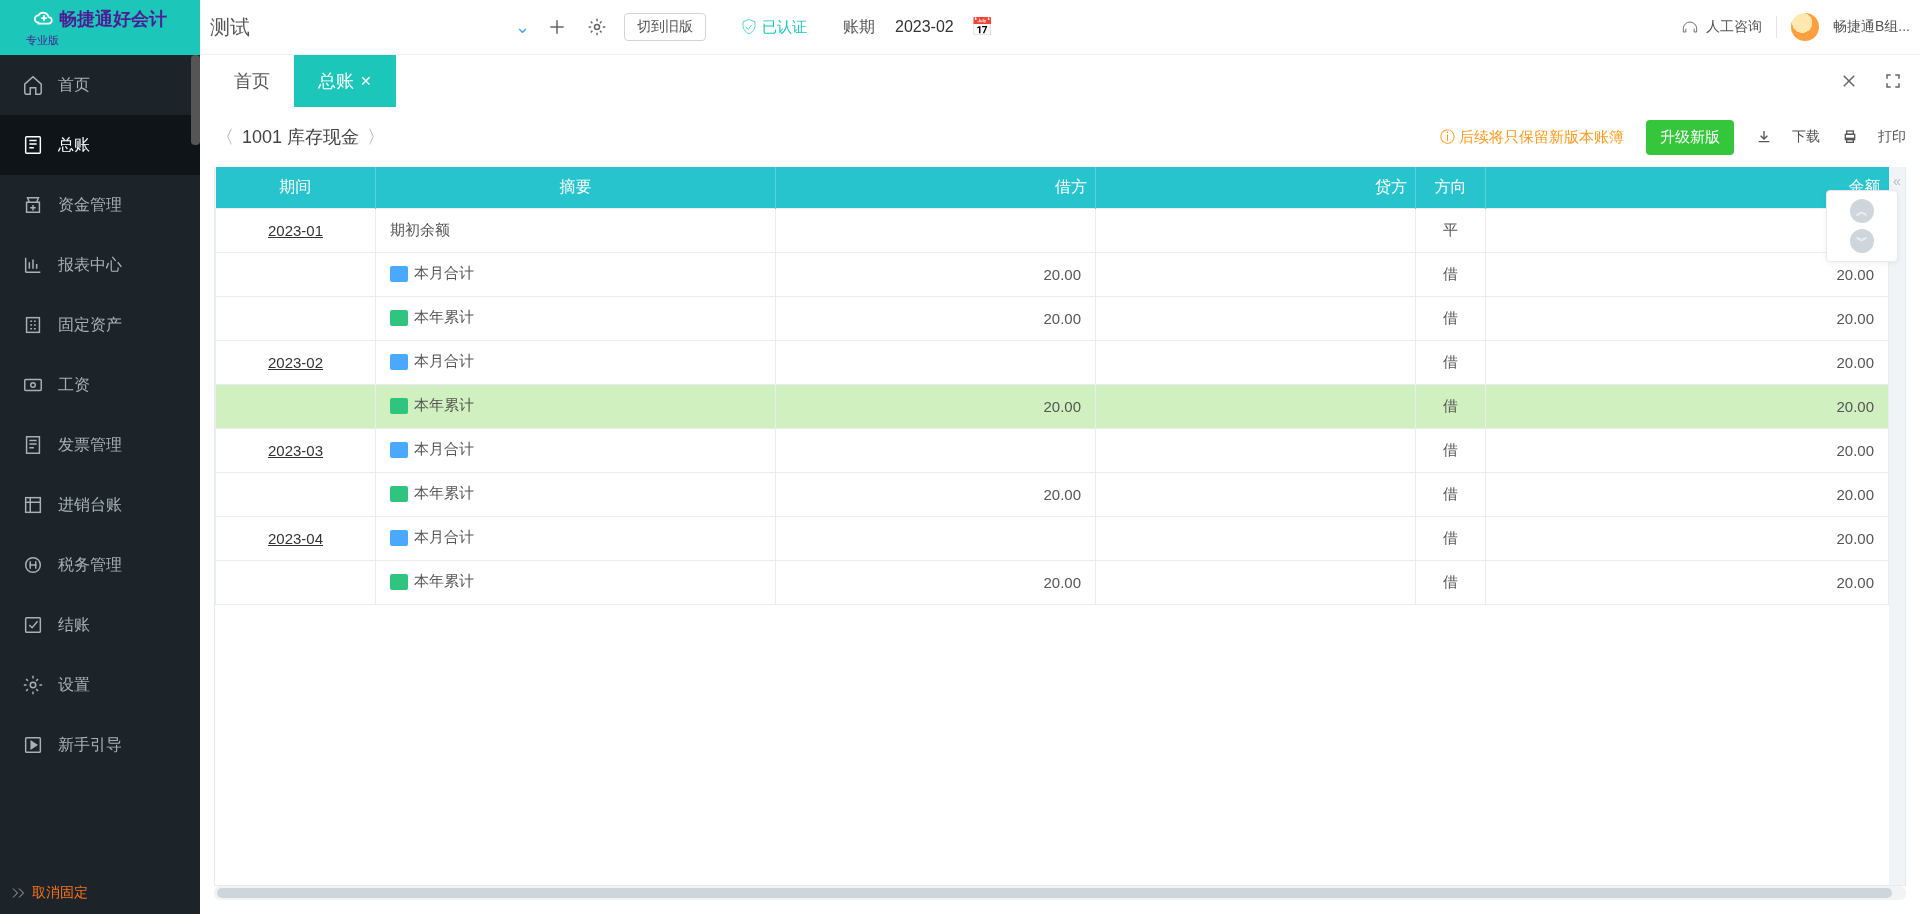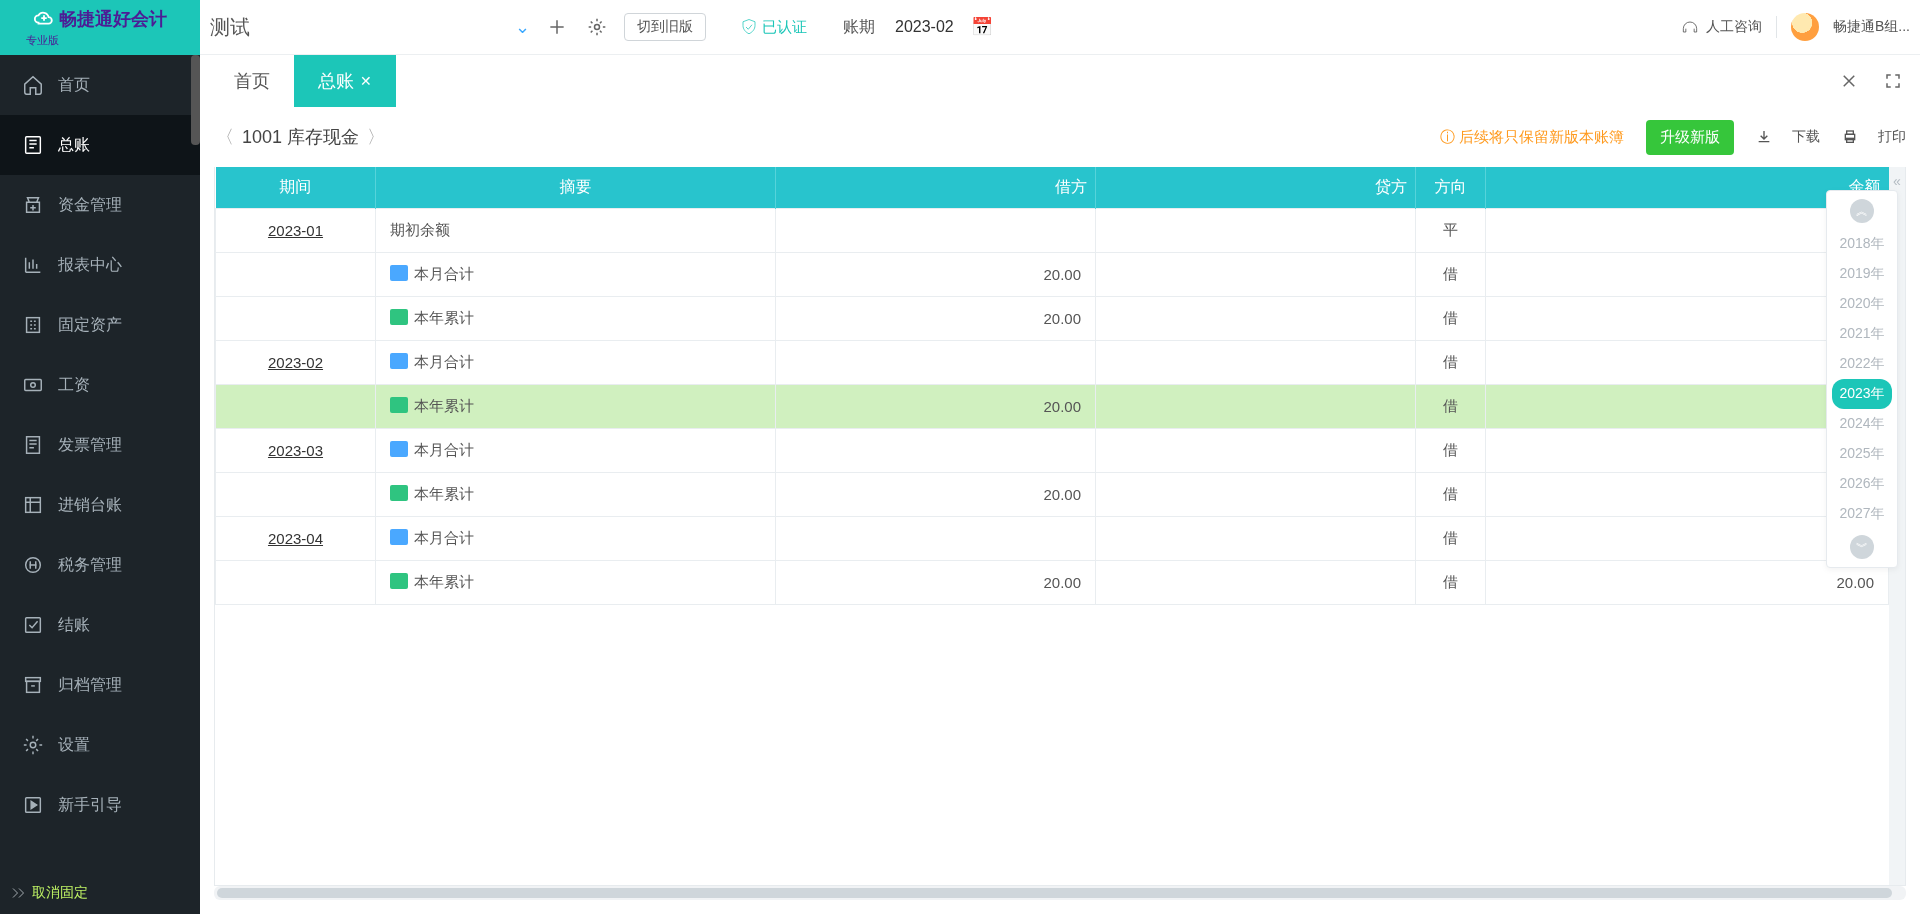--- a/index.html
+++ b/index.html
@@ -9,21 +9,21 @@
 .brand-title{font-size:18px;font-weight:bold;display:flex;align-items:center;gap:4px}
 .brand-sub{font-size:11px;margin-top:2px;align-self:flex-start;margin-left:26px}
 .sidebar{width:200px;background:#1d2429;color:#a6b1b9;padding-top:55px;flex-shrink:0;position:relative;height:100%}
 .sidebar-inner{height:calc(100% - 38px);overflow:hidden}
 .side-item{display:flex;align-items:center;gap:14px;height:60px;padding:0 22px;cursor:pointer;font-size:16px}
 .side-item.active{background:#0e1418;color:#fff}
 .side-icon{width:22px;height:22px;display:inline-flex;align-items:center;justify-content:center}
 .side-icon svg{width:22px;height:22px;stroke:#a6b1b9;fill:none;stroke-width:1.6}
 .side-item.active .side-icon svg{stroke:#fff}
 .side-scroll{position:absolute;right:0;top:55px;width:9px;height:90px;background:#555;border-radius:4px}
-.side-footer{position:absolute;bottom:0;left:0;right:0;padding:8px 10px 12px;display:flex;align-items:center;color:#bef264;font-size:14px;cursor:pointer}
+.side-footer{position:absolute;bottom:0;left:0;right:0;padding:8px 10px 12px;display:flex;align-items:center;color:#f97316;font-size:14px;cursor:pointer}
 .side-footer svg{width:18px;height:18px;stroke:#cfd6db;fill:none;margin-right:4px}
 .main{flex:1;display:flex;flex-direction:column;background:#fff;min-width:0}
 .topbar{height:55px;background:#fff;border-bottom:1px solid #eceff1;display:flex;align-items:center;padding:0 10px;gap:14px}
 .company-select{min-width:320px;display:flex;align-items:center;justify-content:space-between;color:#6b6b6b;font-size:20px;cursor:pointer}
 .company-name{color:#555}
 .chev-down{color:#3aa8ff;font-size:18px}
 .icon-btn{width:26px;height:26px;display:flex;align-items:center;justify-content:center;cursor:pointer;color:#666}
 .icon-btn svg{width:20px;height:20px;stroke:#666;fill:none;stroke-width:1.8}
 .old-btn{border:1px solid #d0d5d9;padding:4px 12px;border-radius:4px;background:#fff;color:#555;cursor:pointer;font-size:14px}
 .verified{color:#1cc6b8;display:flex;align-items:center;gap:4px;font-size:15px;margin-left:20px}
@@ -59,21 +59,21 @@
 th{background:#28c4cd;color:#fff;font-weight:normal;font-size:16px;padding:10px 8px;border-right:1px solid #56d3da;text-align:center}
 th:last-child{border-right:none}
 td{border:1px solid #e9edf0;padding:10px 14px;font-size:15px;color:#555;background:#fff;height:44px}
 .col-period{width:160px;text-align:center}
 .col-summary{width:400px}
 .col-debit,.col-credit{width:320px;text-align:right}
 .col-dir{width:70px;text-align:center}
 .col-balance{text-align:right}
 .period-cell{text-align:center}
 .period-link{color:#333;text-decoration:underline;cursor:pointer}
-.summary-pill{display:inline-flex;align-items:flex-start;gap:6px}
+.summary-pill{display:inline-flex;align-items:center;gap:6px}
 .pill-icon{width:18px;height:16px;border-radius:2px;display:inline-block}
 .pill-blue{background:#4aa8ff}
 .pill-green{background:#2fc480}
 .row-hi td{background:#d0f0bf}
 .collapse-handle{width:16px;background:#f1f4f6;display:flex;align-items:flex-start;justify-content:center;cursor:pointer;color:#b4bcc3;font-size:14px;padding-top:6px}
 .year-panel{position:absolute;right:22px;top:190px;width:72px;background:#fff;border:1px solid #e6eaee;border-radius:4px;padding:8px 4px;display:flex;flex-direction:column;align-items:center;gap:6px;box-shadow:0 2px 6px rgba(0,0,0,.05)}
 .year-nav{width:24px;height:24px;border-radius:50%;background:#cfd6db;color:#fff;display:flex;align-items:center;justify-content:center;font-size:12px;cursor:pointer}
 .year-item{width:60px;text-align:center;color:#b0b7be;font-size:14px;padding:6px 0;border-radius:12px;cursor:pointer}
 .year-item.active{background:#1cc6b8;color:#fff}
 .hscroll{height:14px;background:#f1f3f5;border-radius:6px;margin-top:auto;position:relative}
@@ -180,30 +180,20 @@
             <svg viewBox="0 0 24 24">
               <rect x="4" y="4" width="16" height="16" rx="1"></rect>
               <path d="M8 12l3 3 6-7"></path>
             </svg>
           </span>
           <span>结账</span>
         </div>
         <div class="side-item">
           <span class="side-icon">
             <svg viewBox="0 0 24 24">
-              <rect x="4" y="4" width="16" height="4"></rect>
-              <rect x="5" y="8" width="14" height="12"></rect>
-              <path d="M10 13h4"></path>
-            </svg>
-          </span>
-          <span>归档管理</span>
-        </div>
-        <div class="side-item">
-          <span class="side-icon">
-            <svg viewBox="0 0 24 24">
               <circle cx="12" cy="12" r="3"></circle>
               <path d="M12 2v3m0 14v3m10-10h-3M5 12H2m15.5-6.5l-2 2m-9 9l-2 2m13 0l-2-2m-9-9l-2-2"></path>
             </svg>
           </span>
           <span>设置</span>
         </div>
         <div class="side-item">
           <span class="side-icon">
             <svg viewBox="0 0 24 24">
               <rect x="4" y="4" width="16" height="16" rx="1"></rect>
@@ -408,27 +398,15 @@
       </div>
 
       <div class="hscroll">
         <div class="hscroll-thumb"></div>
       </div>
     </div>
   </div>
 
   <div class="year-panel">
     <div class="year-nav">︽</div>
-    <div id="years-host">
-        <div class="year-item">2018年</div>
-        <div class="year-item">2019年</div>
-        <div class="year-item">2020年</div>
-        <div class="year-item">2021年</div>
-        <div class="year-item">2022年</div>
-        <div class="year-item active">2023年</div>
-        <div class="year-item">2024年</div>
-        <div class="year-item">2025年</div>
-        <div class="year-item">2026年</div>
-        <div class="year-item">2027年</div>
-      </div>
     <div class="year-nav">︾</div>
   </div>
 </div>
 
 </body></html>

